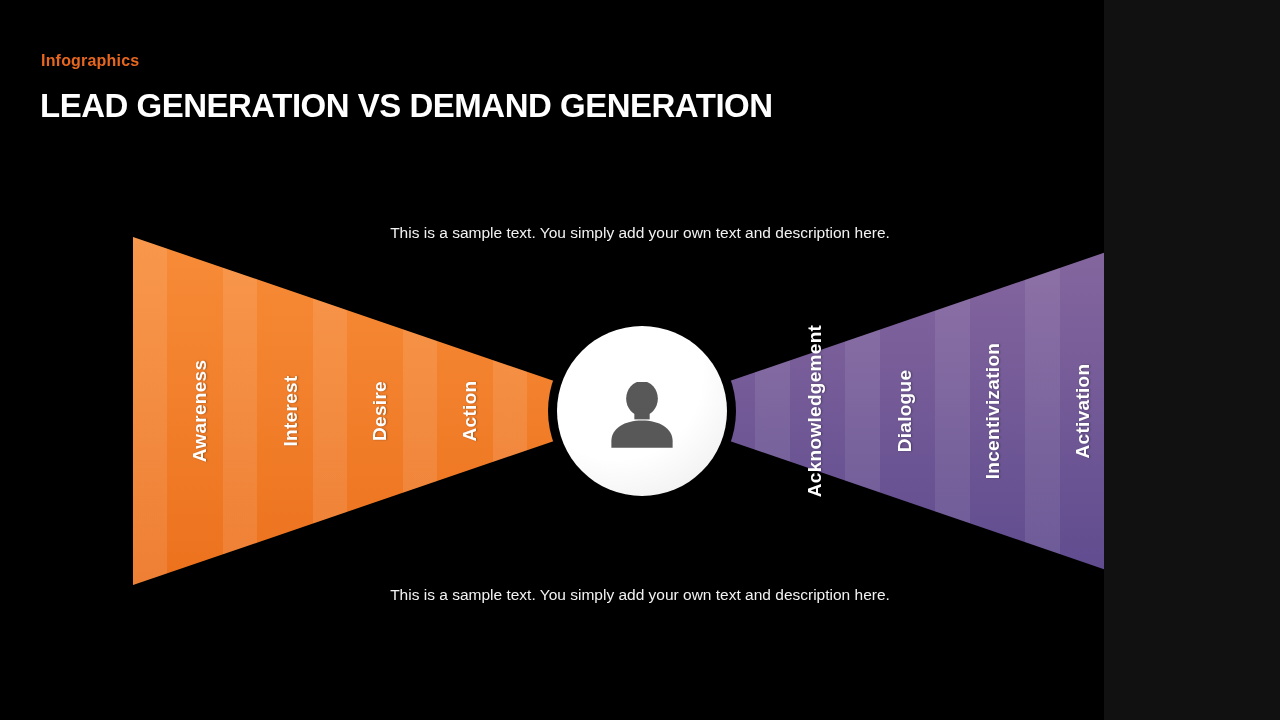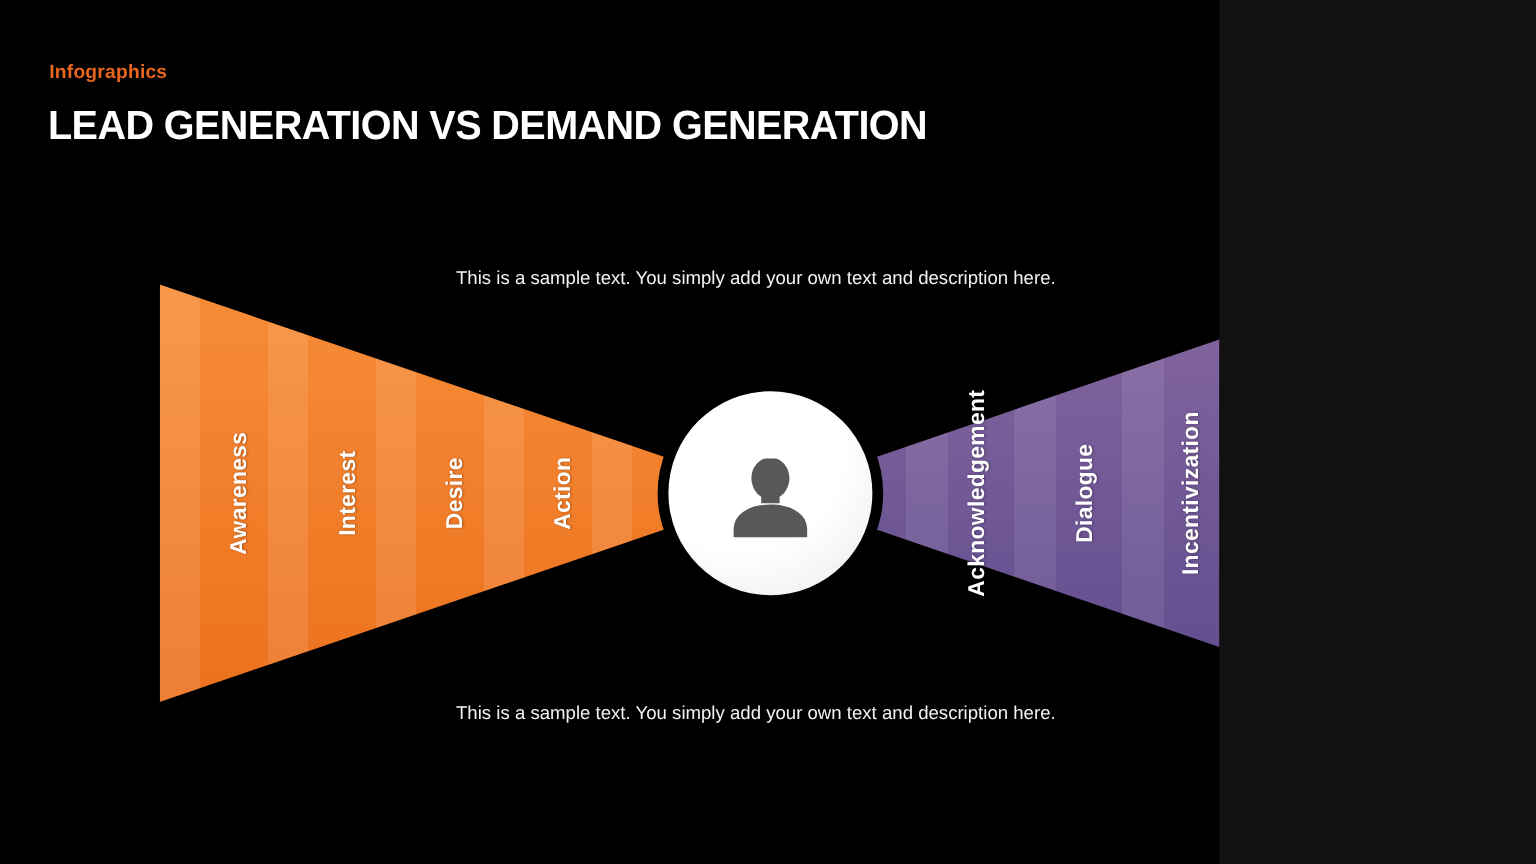--- a/index.html
+++ b/index.html
@@ -10,40 +10,40 @@
     --funnel_orange_top:#F78C38;
     --funnel_orange_bottom:#EC711D;
     --funnel_purple_top:#86679F;
     --funnel_purple_bottom:#5E4B8E;
     --person_icon_gray:#585858;
   }
   *{margin:0;padding:0;box-sizing:border-box;}
   html,body{background:#111;}
   .slide{
     position:relative;
-    width:1016px;height:720px;
+    width:1104px;height:720px;
     background:var(--background);
     overflow:hidden;
     font-family:"Liberation Sans", sans-serif;
   }
   .eyebrow{
     position:absolute;left:41px;top:52px;
     font-size:16px;font-weight:700;color:var(--eyebrow_orange);
     letter-spacing:.2px;
   }
   .title{
     position:absolute;left:40px;top:86px;
     font-size:34px;font-weight:700;color:var(--title_white);
     letter-spacing:-.5px;white-space:nowrap;
     transform:scaleX(.97);transform-origin:left center;
     text-shadow:0 1px 2px rgba(0,0,0,.6);
   }
   .caption{
     position:absolute;left:380px;width:520px;
-    font-size:15.5px;line-height:21px;
+    text-align:center;font-size:15.5px;line-height:21px;
     color:var(--caption_gray);
     text-shadow:0 1px 1px rgba(0,0,0,.7);
   }
   .caption.top{top:222px;}
   .caption.bottom{top:584px;}
   .funnel{position:absolute;top:237px;height:348px;}
   .funnel-left{
     left:133px;width:509px;
     clip-path:polygon(0 0, 100% 50%, 0 100%);
     background:

